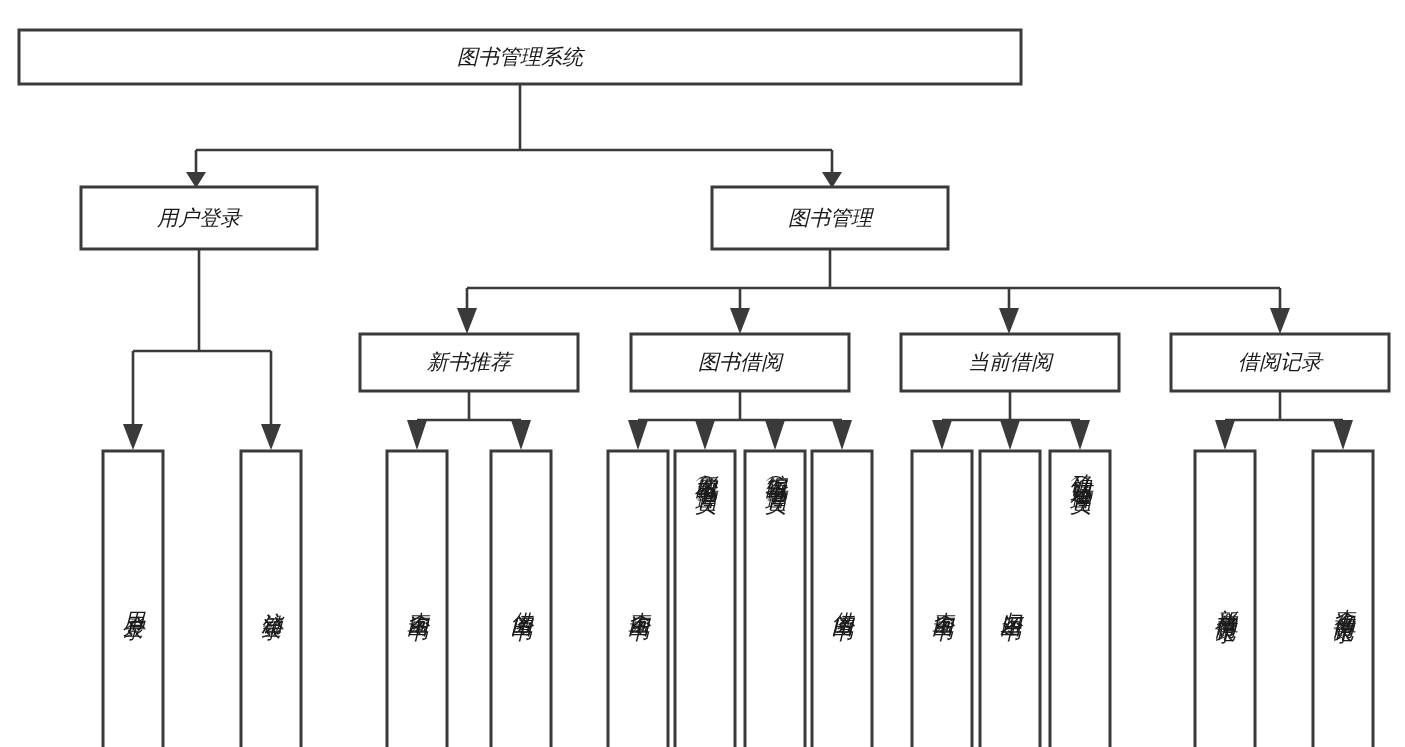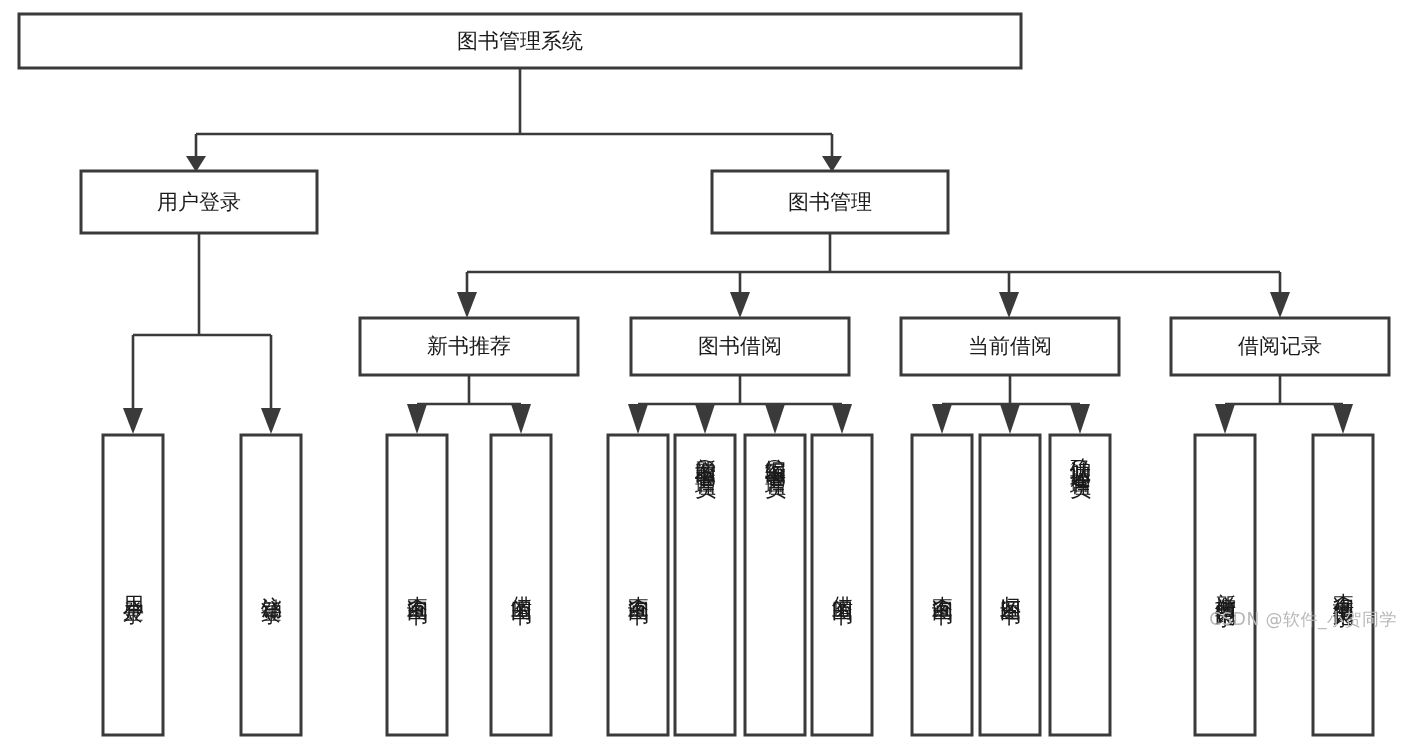--- a/index.html
+++ b/index.html
@@ -10,23 +10,24 @@
   body {
     width: 1405px;
     height: 747px;
     position: relative;
     font-family: "DejaVu Sans", "Liberation Sans", sans-serif;
     overflow: hidden;
   }
   #diagram-root {
     position: absolute;
     left: 0;
-    top: 0;
+    top: 16px;
     width: 1405px;
     height: 637px;
+    font-style: italic;
   }
   svg.flow {
     display: block;
     width: 1405px;
     height: 747px;
   }
   .node-box {
     fill: #ffffff;
     stroke: #3a3a3a;
     stroke-width: 3;
@@ -214,14 +215,13 @@
     <span class="vert-label">确认归还（管理员）</span>
   </div>
 
   <div class="vert-label-wrap" style="left:1195px;top:435px;width:60px;height:300px;">
     <span class="vert-label">新增借阅记录</span>
   </div>
   <div class="vert-label-wrap" style="left:1313px;top:435px;width:60px;height:300px;">
     <span class="vert-label">查询借阅记录</span>
   </div>
 
-  <div id="watermark">CSDN @软件_小贺同学</div>
 </div>
 
 </body></html>

